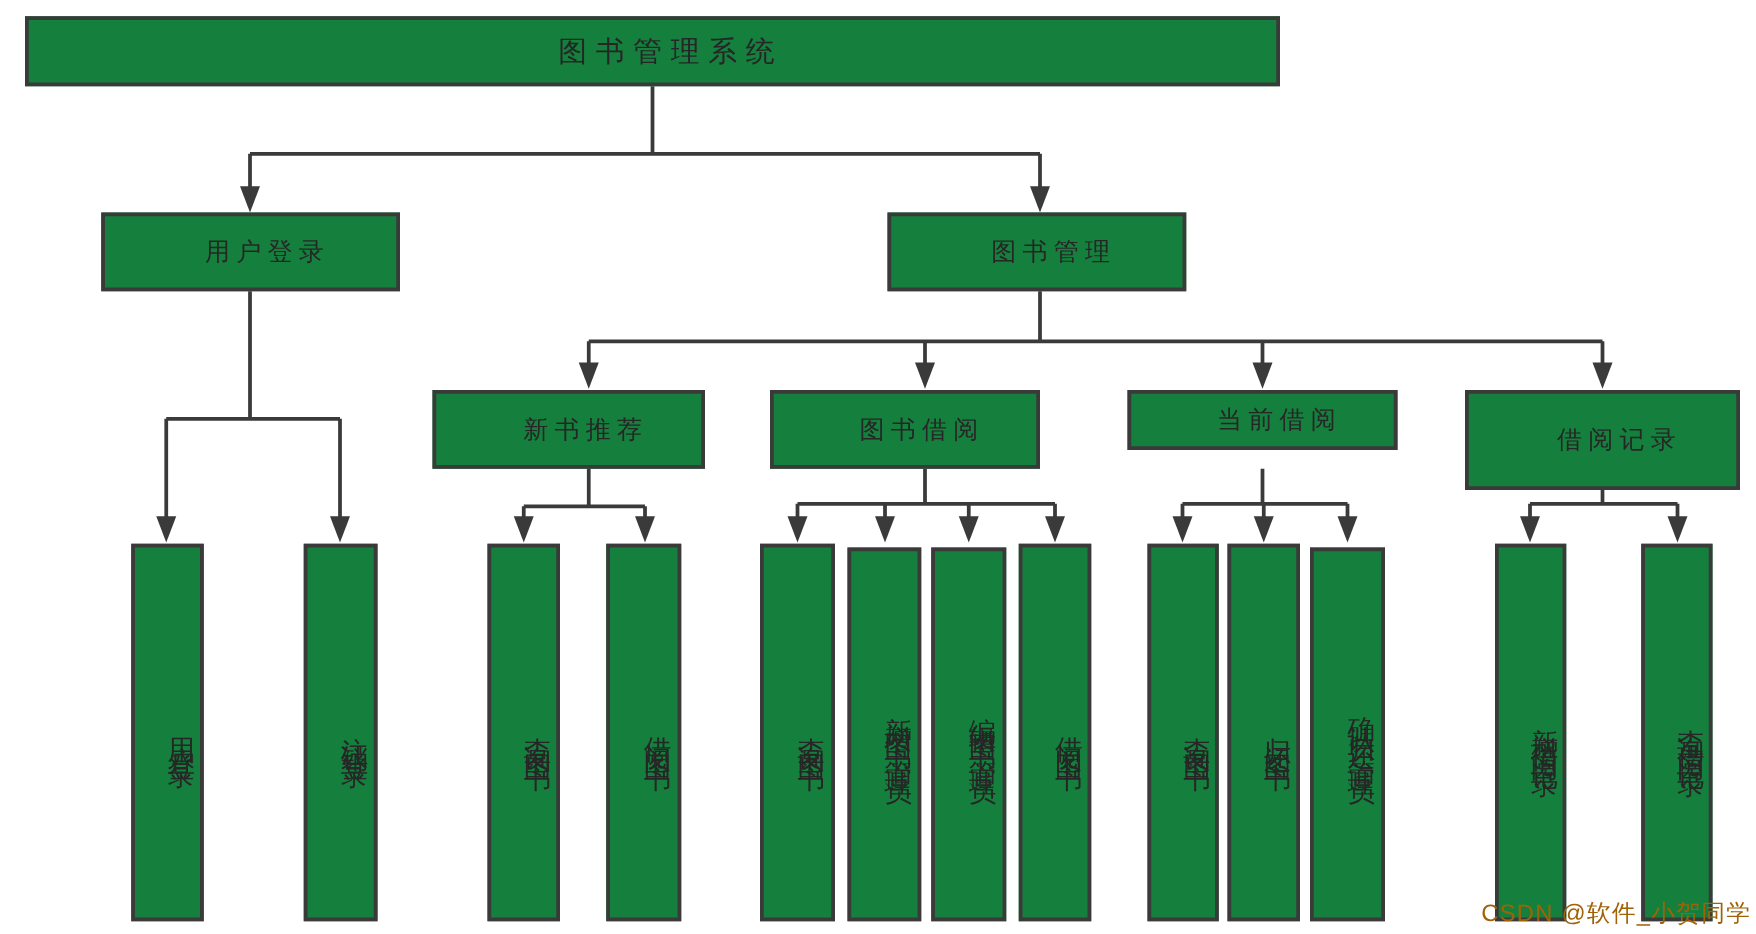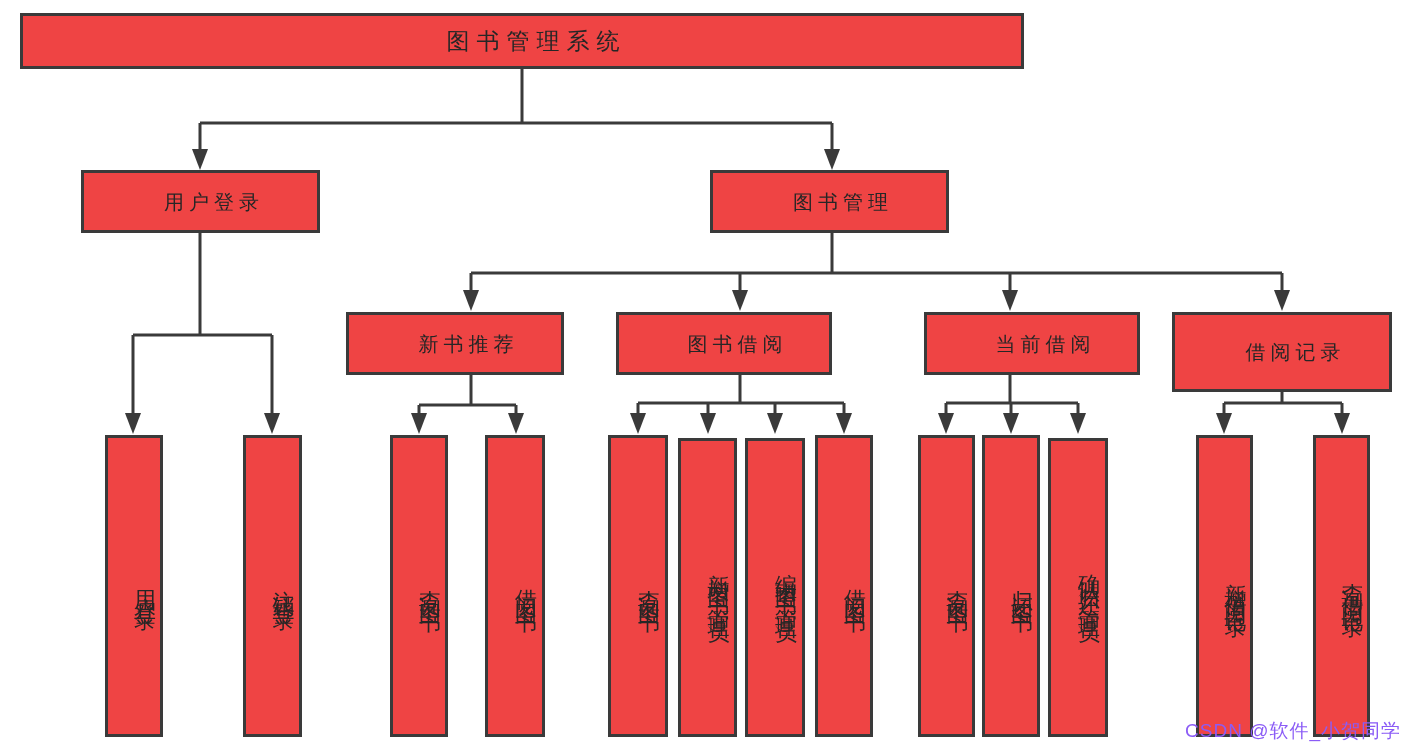--- a/index.html
+++ b/index.html
@@ -15,21 +15,21 @@
   #lines {
     position: absolute;
     left: 0; top: 0;
     width: 1405px; height: 747px;
     z-index: 1;
   }
   .box {
     position: absolute;
     box-sizing: border-box;
     border: 3px solid #3a3a3a;
-    background: #ef4444;
+    background: #15803d;
     display: flex;
     align-items: center;
     justify-content: center;
     z-index: 2;
     padding-left: 22px;
   }
   .box-h .lbl {
     font-size: 20px;
     letter-spacing: 5px;
     text-indent: 5px;
@@ -49,21 +49,21 @@
     line-height: 1;
     white-space: nowrap;
   }
   #watermark {
     position: absolute;
     right: 4px;
     bottom: 3px;
     z-index: 5;
     font-size: 19px;
     letter-spacing: 1px;
-    color: #8b5cf6;
+    color: #a16207;
     white-space: nowrap;
   }
 </style>
 </head>
 <body>
 
 <div id="canvas">
 
   <svg id="lines" viewBox="0 0 1405 747" xmlns="http://www.w3.org/2000/svg">
     <g stroke="#3a3a3a" stroke-width="3" fill="none">
@@ -108,21 +108,21 @@
   <div class="box box-h" style="left:710px;top:170px;width:239px;height:63px">
     <span class="lbl">图书管理</span>
   </div>
 
   <div class="box box-h" style="left:346px;top:312px;width:218px;height:63px">
     <span class="lbl">新书推荐</span>
   </div>
   <div class="box box-h" style="left:616px;top:312px;width:216px;height:63px">
     <span class="lbl">图书借阅</span>
   </div>
-  <div class="box box-h" style="left:924px;top:312px;width:216px;height:63px">
+  <div class="box box-h" style="left:902px;top:312px;width:216px;height:48px">
     <span class="lbl">当前借阅</span>
   </div>
   <div class="box box-h" style="left:1172px;top:312px;width:220px;height:80px">
     <span class="lbl">借阅记录</span>
   </div>
 
   <div class="box box-v" style="left:105px;top:435px;width:58px;height:302px">
     <span class="lbl">用户登录</span>
   </div>
   <div class="box box-v" style="left:243px;top:435px;width:59px;height:302px">

